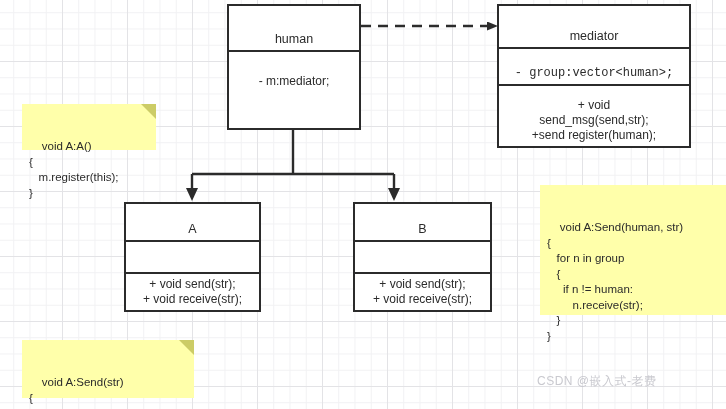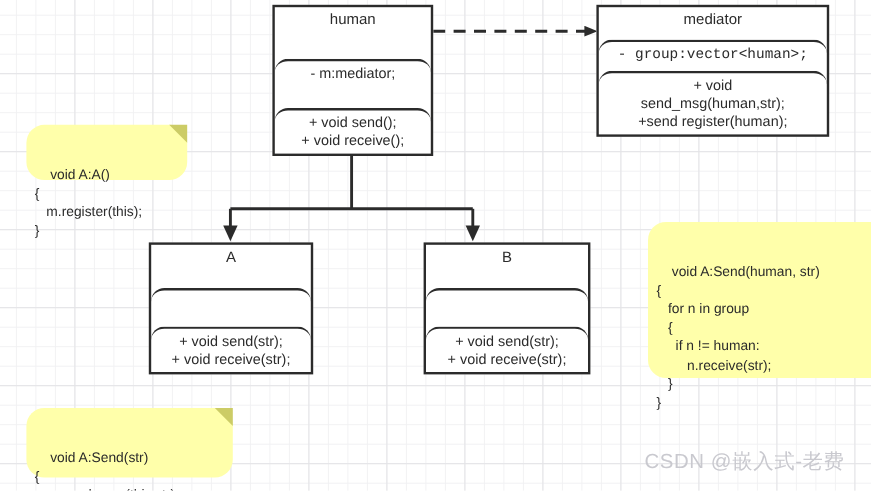--- a/index.html
+++ b/index.html
@@ -32,27 +32,26 @@
     border: 2px solid #2b2b2b;
     background: #ffffff;
     display: flex;
     flex-direction: column;
   }
   .uml-compartment {
     box-sizing: border-box;
     display: flex;
     flex-direction: column;
     align-items: center;
-    justify-content: flex-start;
+    justify-content: flex-end;
     text-align: center;
     color: #2b2b2b;
     font-size: 12px;
     line-height: 15px;
     padding: 3px 4px;
-    border-radius: 11px;
   }
   .uml-compartment + .uml-compartment {
     border-top: 2px solid #2b2b2b;
   }
   .uml-name {
     font-size: 12.5px;
   }
   .uml-line {
     display: block;
     white-space: nowrap;
@@ -61,21 +60,20 @@
   
   .uml-note {
     position: absolute;
     box-sizing: border-box;
     background: #ffffaa;
     color: #2b2b2b;
     font-size: 11.5px;
     line-height: 15.5px;
     padding: 4px 16px 4px 7px;
     white-space: pre;
-    border-radius: 15px;
   }
   .note-fold {
     position: absolute;
     top: 0;
     right: 0;
     width: 0;
     height: 0;
     border-left: 15px solid transparent;
     border-top: 15px solid #cccc66;
   }
@@ -91,21 +89,21 @@
     top: 0;
     width: 726px;
     height: 409px;
     pointer-events: none;
   }
 
   
   .watermark {
     position: absolute;
     color: #c9c9cf;
-    font-size: 17px;
+    font-size: 12px;
     letter-spacing: 0.5px;
     white-space: nowrap;
   }
 </style>
 </head>
 <body>
 
 <div id="canvas">
 
   <svg class="edge-svg" viewBox="0 0 726 409">
@@ -136,36 +134,32 @@
     </g>
   </svg>
 
   <div class="uml-class" style="left:227px; top:4px; width:134px; height:126px;">
     <div class="uml-compartment uml-name" style="height:44px;">
       <span class="uml-line">human</span>
     </div>
     <div class="uml-compartment" style="height:42px;">
       <span class="uml-line">- m:mediator;</span>
     </div>
-    <div class="uml-compartment" style="flex:1;">
-      <span class="uml-line">+ void send();</span>
-      <span class="uml-line">+ void receive();</span>
-    </div>
-  </div>
-
-  <div class="uml-class" style="left:497px; top:4px; width:194px; height:110px;">
+  </div>
+
+  <div class="uml-class" style="left:497px; top:4px; width:194px; height:144px;">
     <div class="uml-compartment uml-name" style="height:41px;">
       <span class="uml-line">mediator</span>
     </div>
     <div class="uml-compartment" style="height:37px;font-family:Liberation Mono, monospace;">
       <span class="uml-line">- group:vector&lt;human&gt;;</span>
     </div>
     <div class="uml-compartment" style="flex:1;">
       <span class="uml-line">+ void</span>
-      <span class="uml-line">send_msg(human,str);</span>
+      <span class="uml-line">send_msg(send,str);</span>
       <span class="uml-line">+send register(human);</span>
     </div>
   </div>
 
   <div class="uml-class" style="left:124px; top:202px; width:137px; height:110px;">
     <div class="uml-compartment uml-name" style="height:38px;">
       <span class="uml-line">A</span>
     </div>
     <div class="uml-compartment" style="height:34px;"></div>
     <div class="uml-compartment" style="flex:1;">

